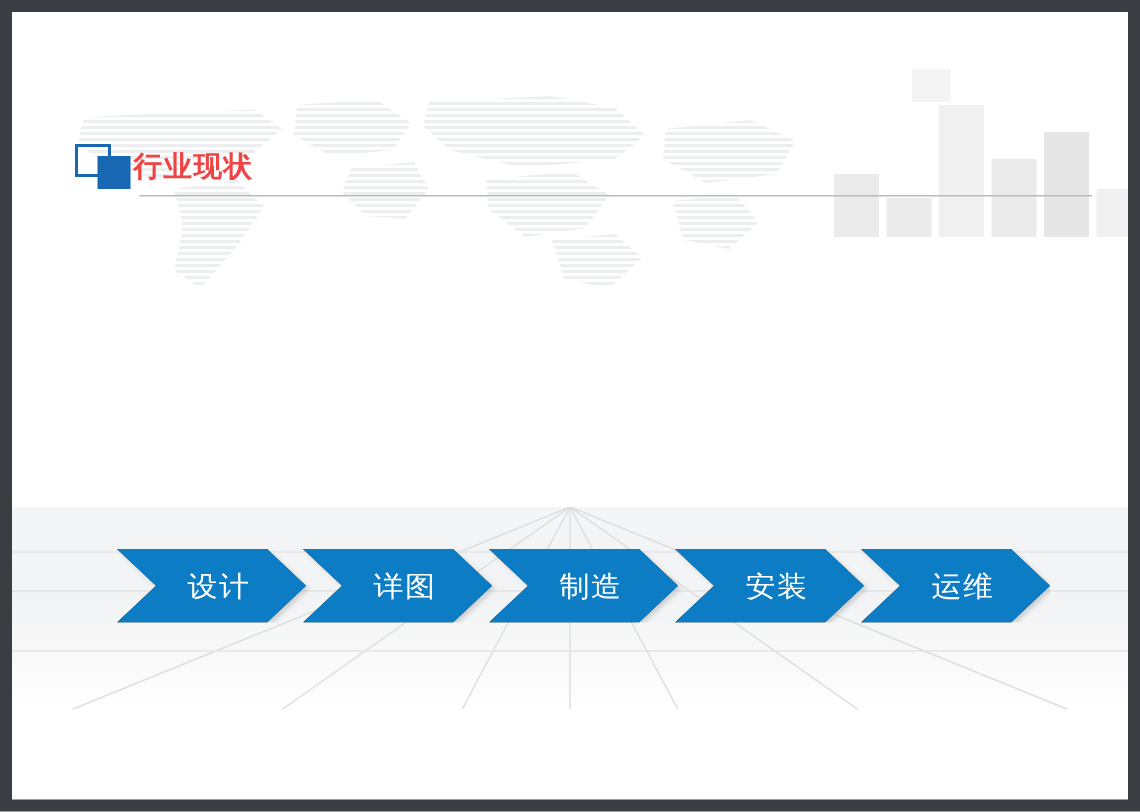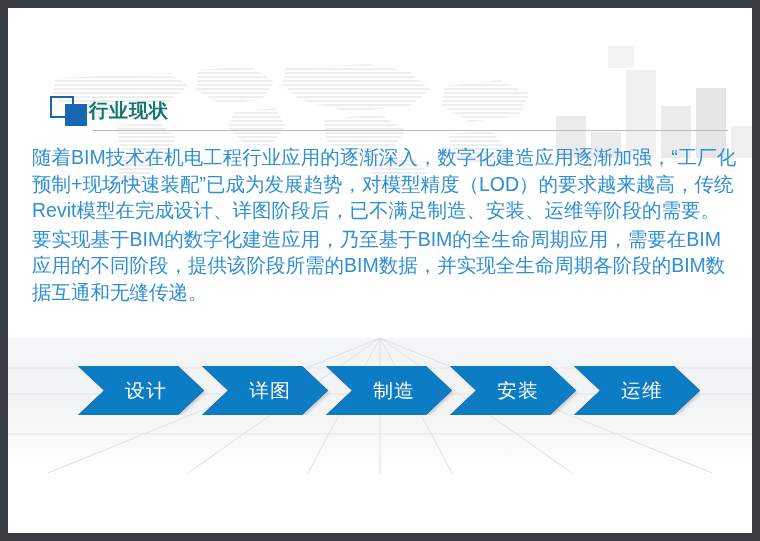--- a/index.html
+++ b/index.html
@@ -61,21 +61,21 @@
     box-sizing:border-box;
   }
   .logo-sq-filled{
     position:absolute;left:20px;top:10px;
     width:22px;height:22px;
     background:#1767b3;
   }
   .title-text{
     font-size:19px;
     font-weight:bold;
-    color:#0f766e;
+    color:#ef4444;
     letter-spacing:1px;
     white-space:nowrap;
   }
   .title-rule{
     position:absolute;
     left:85px;top:122px;
     width:635px;height:1px;
     background:#b9bcbf;
   }
 
@@ -167,24 +167,20 @@
 
   <div class="title-row">
     <span class="logo-mark">
       <span class="logo-sq-outline"></span>
       <span class="logo-sq-filled"></span>
     </span>
     <span class="title-text">行业现状</span>
   </div>
   <div class="title-rule"></div>
 
-  <div class="body-text">
-    <p class="para">随着BIM技术在机电工程行业应用的逐渐深入，数字化建造应用逐渐加强，“工厂化预制+现场快速装配”已成为发展趋势，对模型精度（LOD）的要求越来越高，传统Revit模型在完成设计、详图阶段后，已不满足制造、安装、运维等阶段的需要。</p>
-    <p class="para">要实现基于BIM的数字化建造应用，乃至基于BIM的全生命周期应用，需要在BIM应用的不同阶段，提供该阶段所需的BIM数据，并实现全生命周期各阶段的BIM数据互通和无缝传递。</p>
-  </div>
 
   <div class="process">
     <svg viewBox="0 0 622 52" preserveAspectRatio="none" aria-hidden="true">
       <defs>
         <filter id="chevshadow" x="-20%" y="-20%" width="150%" height="160%">
           <feDropShadow dx="2" dy="2" stdDeviation="1.6" flood-color="#9aa0a6" flood-opacity="0.45"></feDropShadow>
         </filter>
       </defs>
       <g filter="url(#chevshadow)">
         <polygon points="0,0 100,0 126,26 100,52 0,52 26,26"></polygon>

